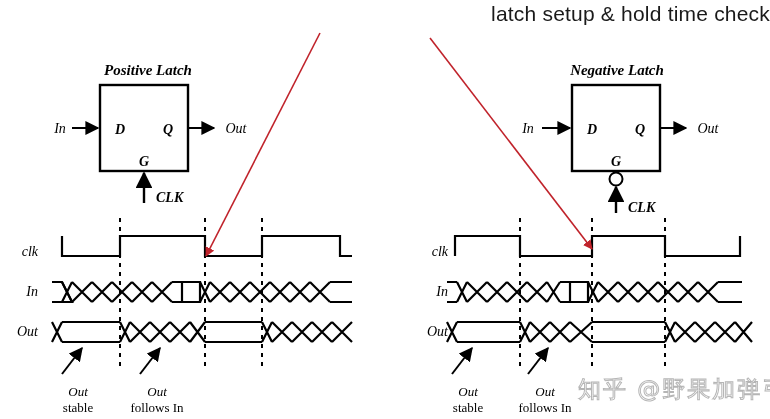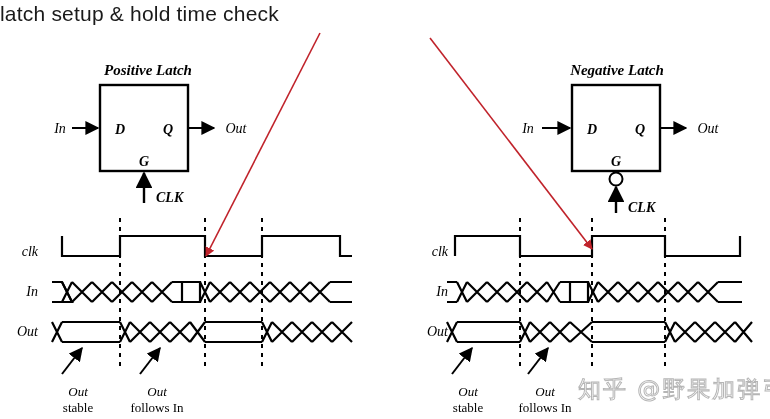--- a/index.html
+++ b/index.html
@@ -3,21 +3,21 @@
 <meta charset="utf-8">
 <style>
   html,body{margin:0;padding:0;}
   body{
     width:770px;height:419px;background:#ffffff;
     font-family:"Liberation Serif", serif;
     position:relative;overflow:hidden;
   }
   #root{position:absolute;inset:0;}
   .title{
-    position:absolute;left:0;top:2px;width:770px;text-align:left;
+    position:absolute;left:0;top:2px;width:770px;text-align:right;
     font-family:"Liberation Sans", sans-serif;
     font-size:21px;color:#1a1a1a;letter-spacing:.2px;
   }
   svg.layer{position:absolute;left:0;top:0;width:770px;height:419px;}
   .wm{
     position:absolute;left:578px;top:374px;
     font-family:"DejaVu Sans", sans-serif;
     font-size:23px;letter-spacing:2px;
     color:transparent;
     -webkit-text-stroke:1px rgba(120,120,120,.55);

